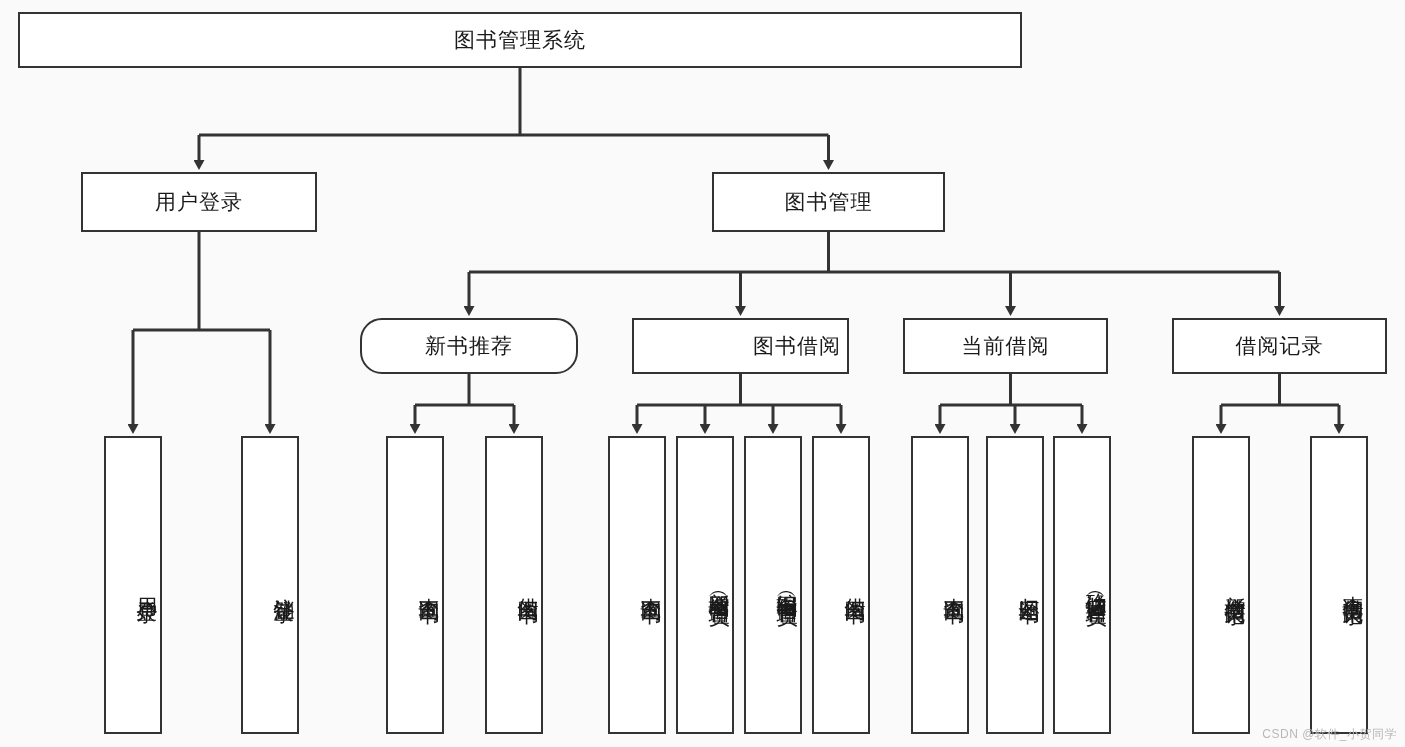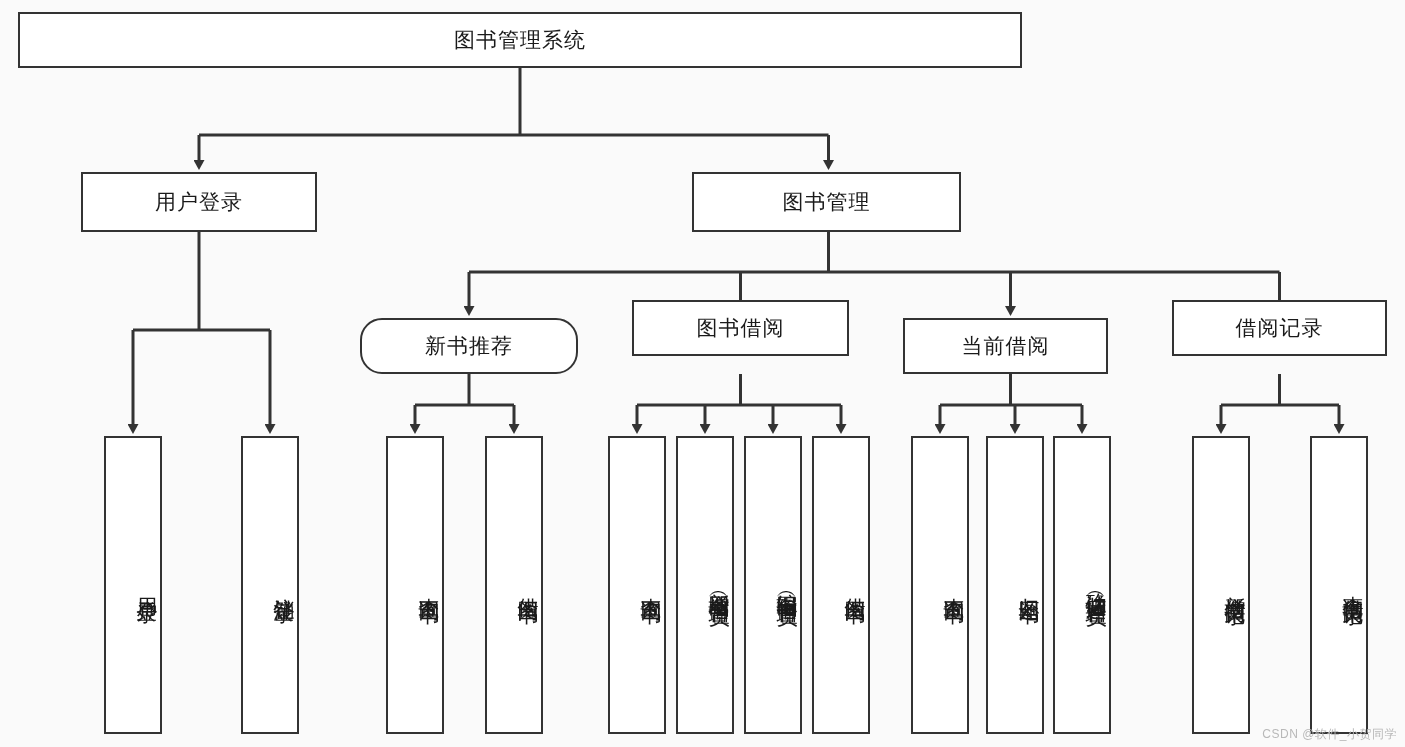--- a/index.html
+++ b/index.html
@@ -117,41 +117,41 @@
   </svg>
 
   <div class="node horiz" id="n-root" style="left: 18px; top: 12px; width: 1004px; height: 56px;">
     <span>图书管理系统</span>
   </div>
 
   <div class="node horiz" id="n-user-login" style="left: 81px; top: 172px; width: 236px; height: 60px;">
     <span>用户登录</span>
   </div>
 
-  <div class="node horiz" id="n-book-manage" style="left: 692px; top: 172px; width: 269px; height: 60px;">
+  <div class="node horiz" id="n-book-manage" style="left: 712px; top: 172px; width: 233px; height: 60px;">
     <span>图书管理</span>
   </div>
 
   <div class="node vert" id="n-ul-0" style="left: 104px; top: 436px; width: 58px; height: 298px;">
     <span>用户登录</span>
   </div>
   <div class="node vert" id="n-ul-1" style="left: 241px; top: 436px; width: 58px; height: 298px;">
     <span>注销登录</span>
   </div>
 
   <div class="node horiz" id="n-bm-0" style="left: 360px; top: 318px; width: 218px; height: 56px; border-radius: 22px;">
     <span>新书推荐</span>
   </div>
-  <div class="node horiz" id="n-bm-1" style="left: 632px; top: 300px; width: 217px; height: 56px;">
+  <div class="node horiz" id="n-bm-1" style="left: 632px; top: 318px; width: 217px; height: 56px; justify-content: flex-end;">
     <span>图书借阅</span>
   </div>
   <div class="node horiz" id="n-bm-2" style="left: 903px; top: 318px; width: 205px; height: 56px;">
     <span>当前借阅</span>
   </div>
-  <div class="node horiz" id="n-bm-3" style="left: 1172px; top: 300px; width: 215px; height: 56px;">
+  <div class="node horiz" id="n-bm-3" style="left: 1172px; top: 318px; width: 215px; height: 56px;">
     <span>借阅记录</span>
   </div>
 
   <div class="node vert" id="n-bm-0-0" style="left: 386px; top: 436px; width: 58px; height: 298px;">
     <span>查询图书</span>
   </div>
   <div class="node vert" id="n-bm-0-1" style="left: 485px; top: 436px; width: 58px; height: 298px;">
     <span>借阅图书</span>
   </div>
 

